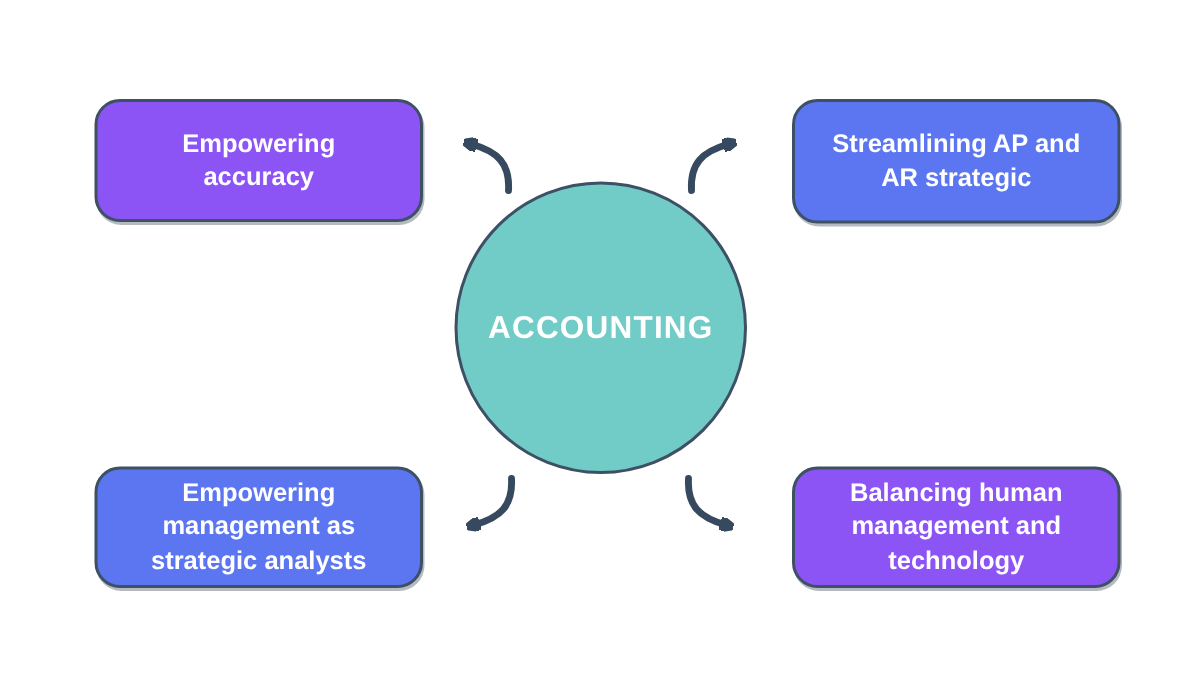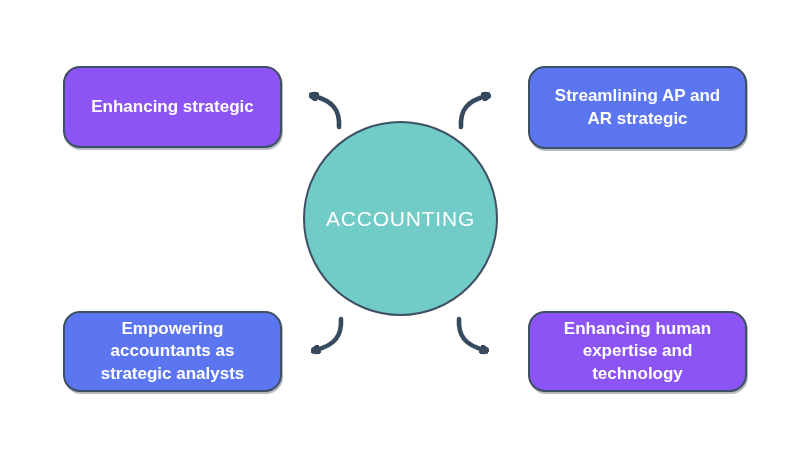--- a/index.html
+++ b/index.html
@@ -56,21 +56,21 @@
     left: 303px; top: 121px;
     width: 195px; height: 195px;
     border-radius: 50%;
     border: 2px solid var(--edge, #3E5063);
     display: flex;
     flex-direction: column;
     align-items: center;
     justify-content: center;
     gap: 46px;
     color: #ffffff;
-    font-weight: 400;
+    font-weight: 700;
     font-size: 21px;
     letter-spacing: 0.8px;
     text-align: center;
   }
 </style>
 </head>
 <body>
 
 <div class="canvas">
 
@@ -80,32 +80,32 @@
         <path class="arrowhead" d="M0,0.5 L9,4.5 L0,8.5 L2.6,4.5 Z" transform="scale(2.2) translate(-2.5,-2.45)"></path>
       </marker>
     </defs>
     <path class="arrow-path" d="M 339 127 C 340 109, 332 101, 314 96" marker-end="url(#ah)"></path>
     <path class="arrow-path" d="M 461 127 C 460 109, 468 101, 486 96" marker-end="url(#ah)"></path>
     <path class="arrow-path" d="M 341 319 C 342 337, 334 345, 316 350" marker-end="url(#ah)"></path>
     <path class="arrow-path" d="M 459 319 C 458 337, 466 345, 484 350" marker-end="url(#ah)"></path>
   </svg>
 
   <div class="node node-tl" style="background: rgb(140, 84, 244);">
-    <span class="label">Enhancing strategic</span>
+    <span class="label">Empowering accuracy</span>
   </div>
 
   <div class="node node-tr" style="background: rgb(91, 118, 240);">
     <span class="label">Streamlining AP and AR strategic</span>
   </div>
 
   <div class="node node-bl" style="background: rgb(91, 118, 240);">
-    <span class="label">Empowering accountants as strategic analysts</span>
+    <span class="label">Empowering management as strategic analysts</span>
   </div>
 
   <div class="node node-br" style="background: rgb(140, 84, 244);">
-    <span class="label">Enhancing human expertise and technology</span>
+    <span class="label">Balancing human management and technology</span>
   </div>
 
   <div class="center-circle" style="background: rgb(113, 203, 199);">
     <span>ACCOUNTING</span>
   </div>
 
 </div>
 
 </body></html>

